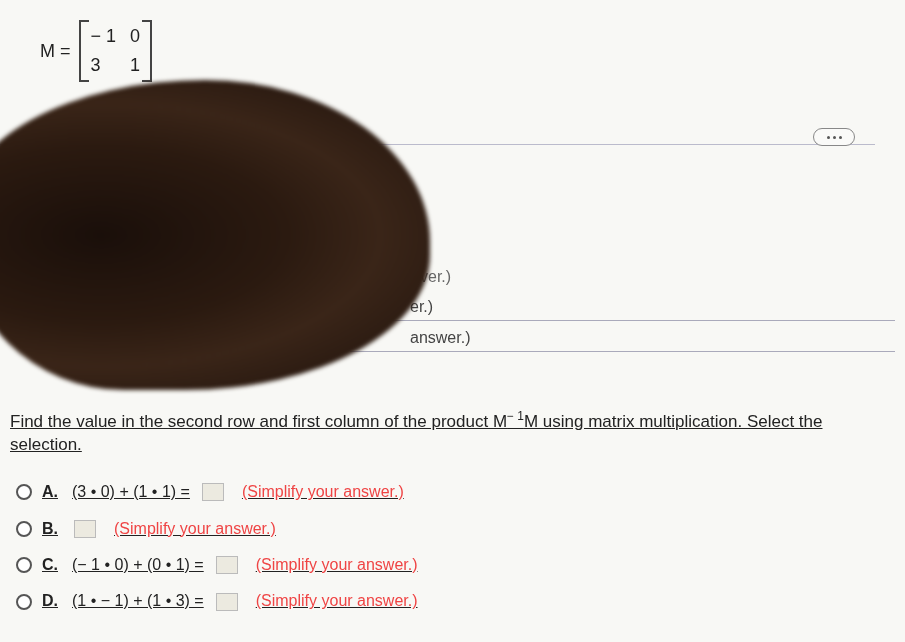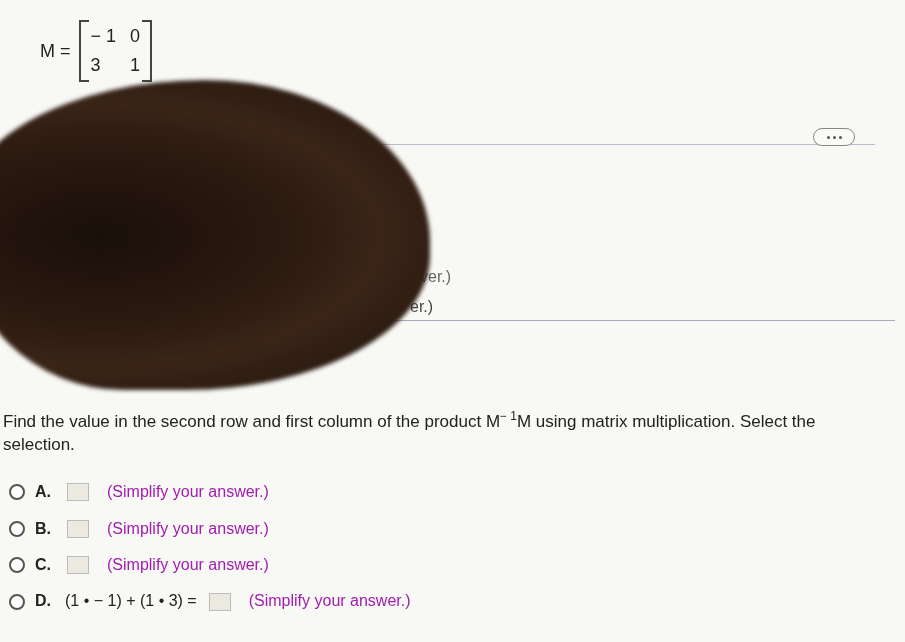--- a/index.html
+++ b/index.html
@@ -81,24 +81,25 @@
     .obscured-lines .line {
       border-bottom: 1px solid #aab;
       padding: 8px 0 4px;
       text-align: left;
       padding-left: 60px;
     }
     .obscured-lines .line:first-child { border-bottom: none; padding-left: 70px; color:#666;}
     .question {
       position: absolute;
       top: 408px;
-      left: 3px;
+      left: 10px;
       right: 10px;
       font-size: 17px;
       line-height: 1.4;
+      text-decoration: underline;
     }
     .question-text { margin-bottom: 24px; }
     sup { font-size: 0.7em; vertical-align: super; }
     .options { display: flex; flex-direction: column; gap: 14px; padding-left: 6px;}
     .option {
       display: flex;
       align-items: center;
       gap: 10px;
       font-size: 16px;
     }
@@ -112,21 +113,21 @@
     .opt-label { font-weight: bold; min-width: 20px; }
     .expr { white-space: nowrap; }
     .blank {
       display: inline-block;
       width: 22px; height: 18px;
       background: #eceae0;
       border: 1px solid #bbb;
       vertical-align: middle;
       margin: 0 2px;
     }
-    .hint { color: #a21caf; margin-left: 6px; }
+    .hint { color: #ef4444; margin-left: 6px; }
     .hr1 {
       position: absolute;
       top: 144px; left: 0; right: 30px;
       border-top: 1px solid #bbc;
     }
   </style>
 </head>
 <body>
 
 <div class="matrix-def">
@@ -147,44 +148,47 @@
   <span></span>
     <span></span>
     <span></span>
 </div>
 
 <div class="hand"></div>
 
 <div class="obscured-lines">
   <div class="line">ver.)</div>
   <div class="line">er.)</div>
+  <div class="line">answer.)</div>
 </div>
 
 <div class="question">
   <div class="question-text">
     <span>Find the value in the second row and first column of the product M</span><sup>− 1</sup><span>M using matrix multiplication. Select the</span><br>
     <span>selection.</span>
   </div>
 
   <div class="options">
     <div class="option">
       <span class="radio"></span>
       <span class="opt-label">A.</span>
+      <span class="expr">(3 • 0) + (1 • 1) =</span>
       <span class="blank"></span>
       <span class="hint">(Simplify your answer.)</span>
     </div>
     <div class="option">
       <span class="radio"></span>
       <span class="opt-label">B.</span>
       <span class="blank"></span>
       <span class="hint">(Simplify your answer.)</span>
     </div>
     <div class="option">
       <span class="radio"></span>
       <span class="opt-label">C.</span>
+      <span class="expr">(− 1 • 0) + (0 • 1) =</span>
       <span class="blank"></span>
       <span class="hint">(Simplify your answer.)</span>
     </div>
     <div class="option">
       <span class="radio"></span>
       <span class="opt-label">D.</span>
       <span class="expr">(1 • − 1) + (1 • 3) =</span>
       <span class="blank"></span>
       <span class="hint">(Simplify your answer.)</span>
     </div>

